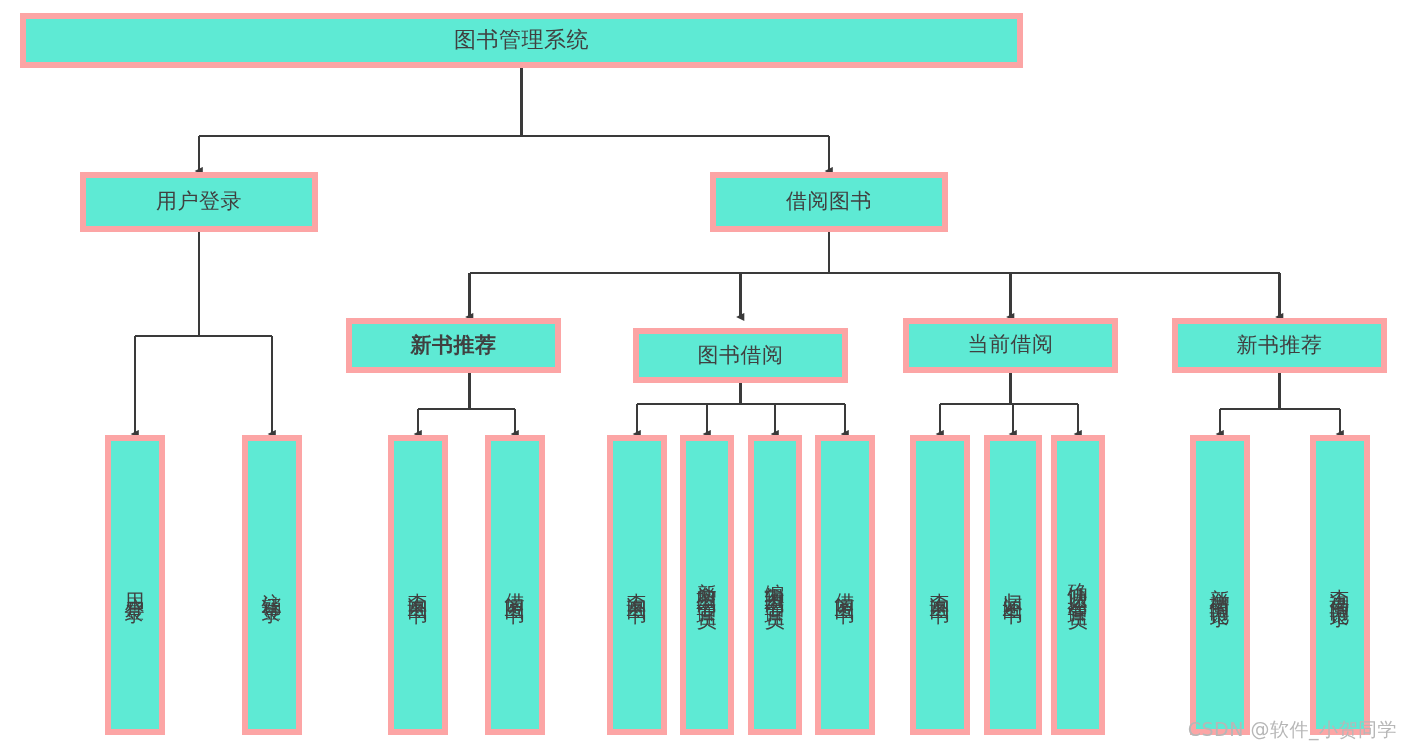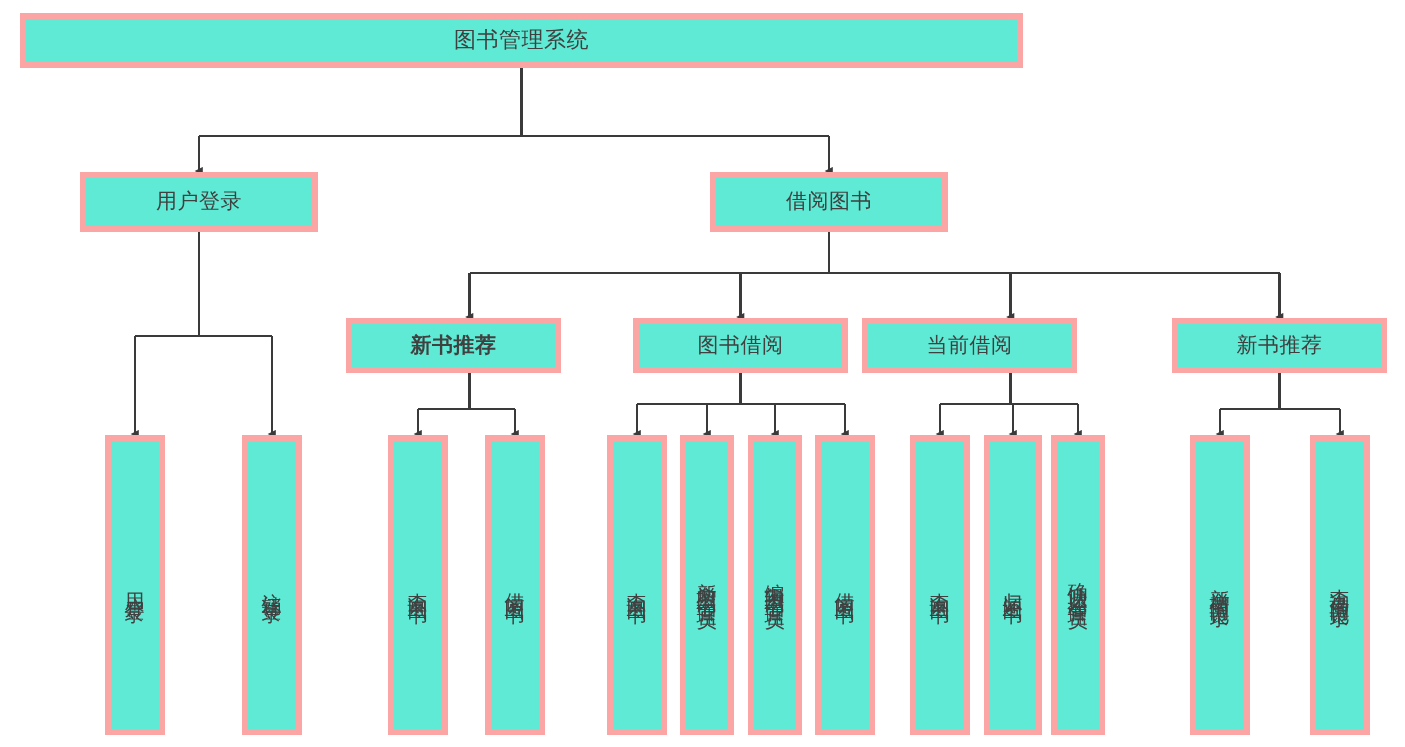--- a/index.html
+++ b/index.html
@@ -124,24 +124,24 @@
       </div>
       <div class="node horiz" style="left: 80px; top: 172px; width: 238px; height: 60px;">
         <span class="node-label">用户登录</span>
       </div>
       <div class="node horiz" style="left: 710px; top: 172px; width: 238px; height: 60px;">
         <span class="node-label">借阅图书</span>
       </div>
       <div class="node horiz" style="left: 346px; top: 318px; width: 215px; height: 55px; font-weight: bold;">
         <span class="node-label">新书推荐</span>
       </div>
-      <div class="node horiz" style="left: 633px; top: 318px; width: 215px; height: 55px;">
+      <div class="node horiz" style="left: 633px; top: 328px; width: 215px; height: 55px;">
         <span class="node-label">图书借阅</span>
       </div>
-      <div class="node horiz" style="left: 862px; top: 318px; width: 215px; height: 55px;">
+      <div class="node horiz" style="left: 903px; top: 318px; width: 215px; height: 55px; font-family: Liberation Mono, monospace;">
         <span class="node-label">当前借阅</span>
       </div>
       <div class="node horiz" style="left: 1172px; top: 318px; width: 215px; height: 55px;">
         <span class="node-label">新书推荐</span>
       </div>
       <div class="node leaf" style="left: 105px; top: 435px; width: 60px; height: 300px;">
         <span class="node-label">用户登录</span>
       </div>
       <div class="node leaf" style="left: 242px; top: 435px; width: 60px; height: 300px;">
         <span class="node-label">注销登录</span>
@@ -174,13 +174,14 @@
         <span class="node-label">确认归还（管理员）</span>
       </div>
       <div class="node leaf" style="left: 1190px; top: 435px; width: 60px; height: 300px;">
         <span class="node-label">新增借阅记录</span>
       </div>
       <div class="node leaf" style="left: 1310px; top: 435px; width: 60px; height: 300px;">
         <span class="node-label">查询借阅记录</span>
       </div>
     </div>
 
+  <div class="watermark">CSDN @软件_小贺同学</div>
 </div>
 
 </body></html>

